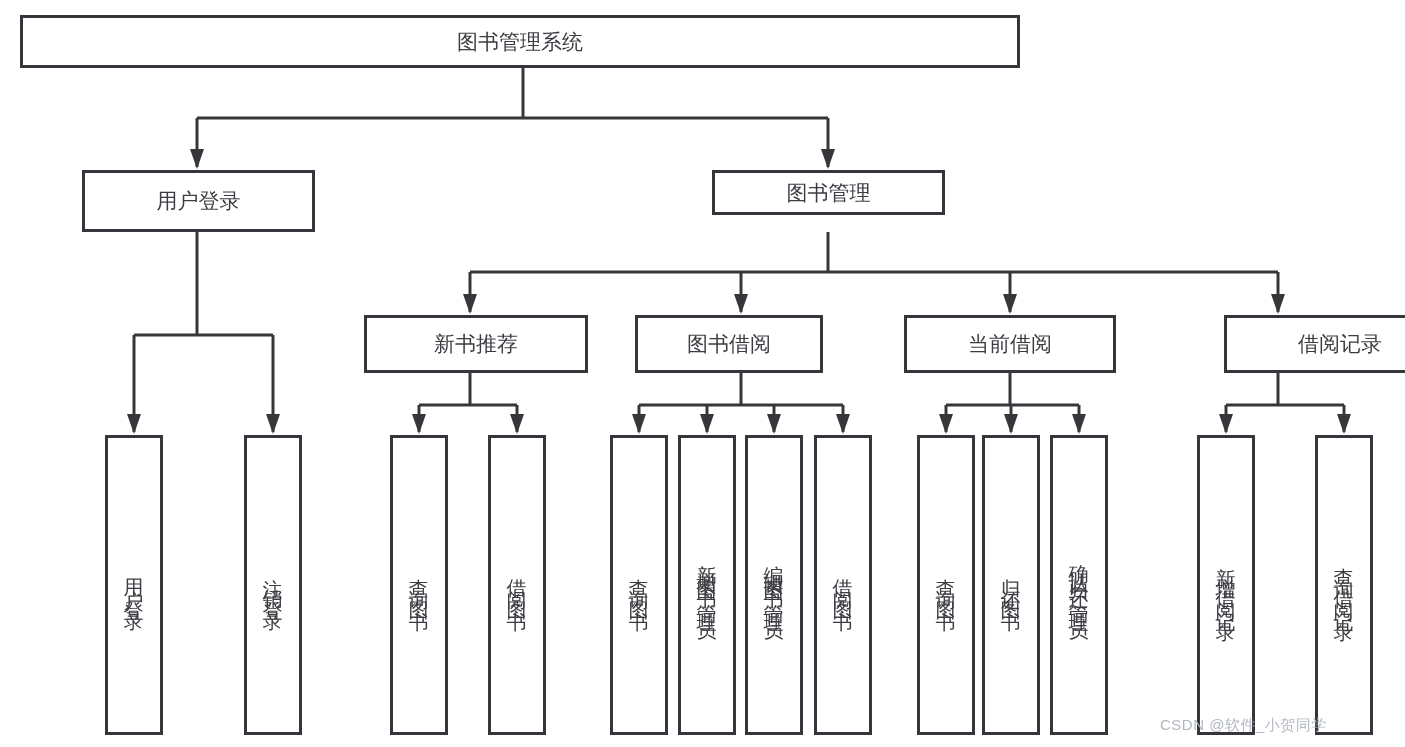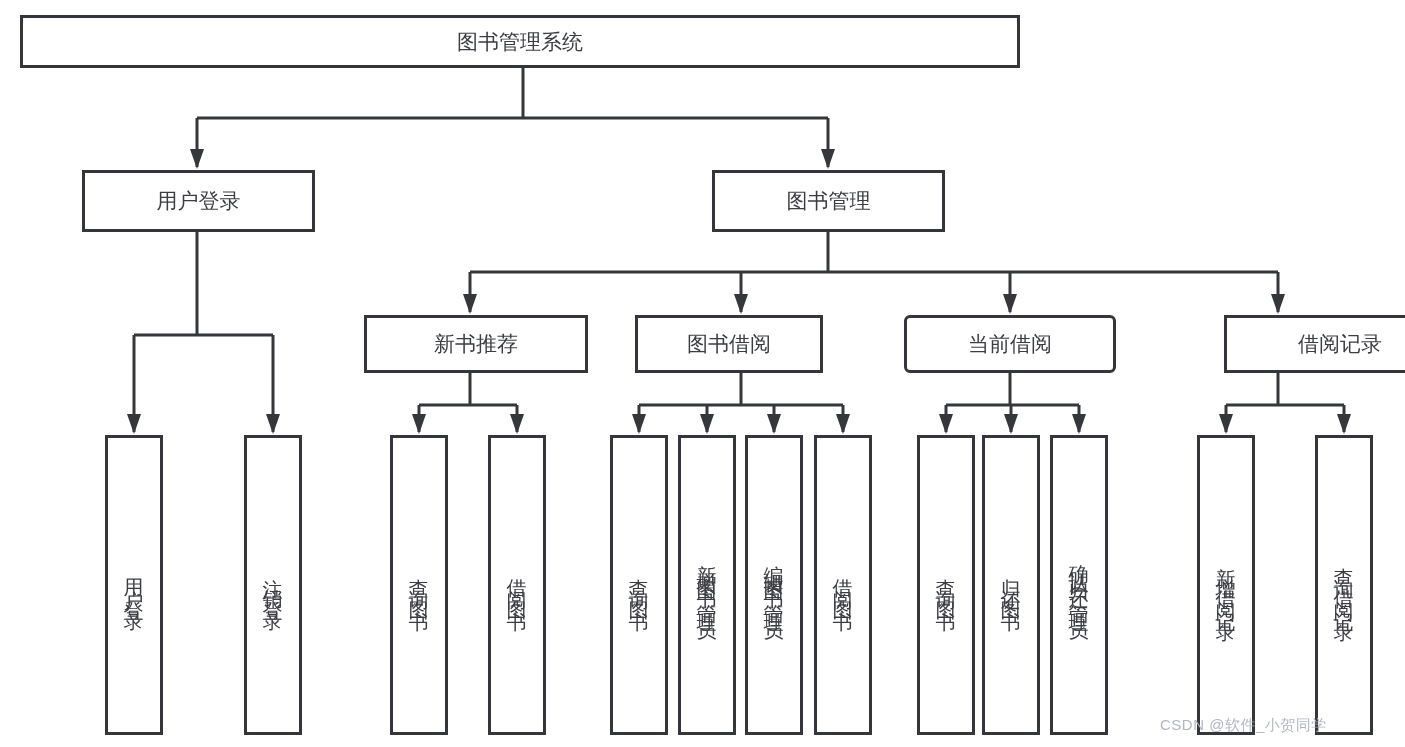--- a/index.html
+++ b/index.html
@@ -34,24 +34,24 @@
     writing-mode: vertical-rl;
     text-orientation: mixed;
     font-size: 20px;
     letter-spacing: 11px;
     line-height: 1;
   }
   .vnode.vlong { letter-spacing: 8px; }
   
   #n-root          { left: 20px;   top: 15px;  width: 1000px; height: 53px; }
   #n-user-login    { left: 82px;   top: 170px; width: 233px;  height: 62px; }
-  #n-book-mgmt     { left: 712px;  top: 170px; width: 233px;  height: 62px; font-family: Liberation Mono, monospace; }
+  #n-book-mgmt     { left: 712px;  top: 170px; width: 233px;  height: 45px; font-family: Liberation Mono, monospace; }
   #n-new-book-rec  { left: 364px;  top: 315px; width: 224px;  height: 58px; }
   #n-book-borrow   { left: 635px;  top: 315px; width: 188px;  height: 58px; }
-  #n-cur-borrow    { left: 904px;  top: 315px; width: 212px;  height: 58px; border-radius: 6px; }
+  #n-cur-borrow    { left: 904px;  top: 315px; width: 212px;  height: 58px; }
   #n-borrow-rec    { left: 1224px; top: 315px; width: 232px;  height: 58px; }
   .leaf            { top: 435px; width: 58px; height: 300px; }
   #l-user-login    { left: 105px;  }
   #l-logout        { left: 244px;  }
   #l-rec-query     { left: 390px;  }
   #l-rec-borrow    { left: 488px;  }
   #l-bb-query      { left: 610px;  }
   #l-bb-add        { left: 678px;  }
   #l-bb-edit       { left: 745px;  }
   #l-bb-borrow     { left: 814px;  }

